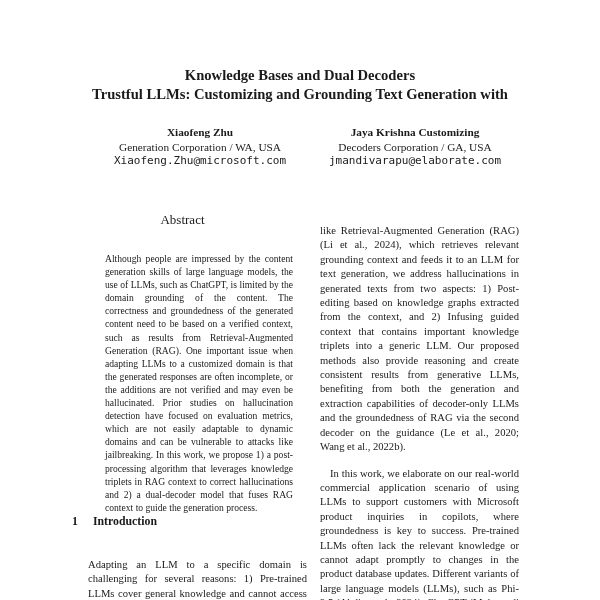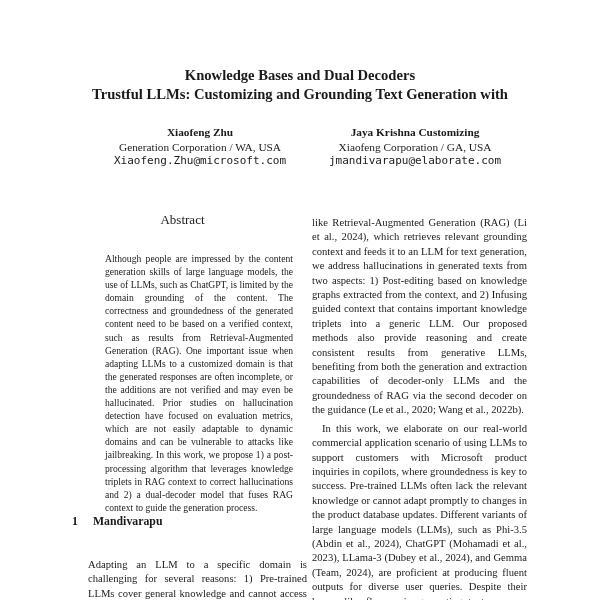--- a/index.html
+++ b/index.html
@@ -31,49 +31,49 @@
   }
   .section-heading .num { display: inline-block; width: 18px; }
   .intro-body {
     position: absolute; top: 542px; left: 72px; width: 219px;
     font-size: 10.6px; line-height: 14.4px; text-align: justify;
   }
   .right-col {
     position: absolute; top: 212px; left: 308px; width: 223px;
     font-size: 10.6px; line-height: 14.4px; text-align: justify;
   }
-  .right-col p { margin: 4px; }
+  .right-col p { margin: 12px; }
   .right-col p.indent { text-indent: 10px; }
   p { margin: 16px; }
 </style>
 </head>
 <body>
 
 <div class="title">
   <div>Knowledge Bases and Dual Decoders</div>
   <div>Trustful LLMs: Customizing and Grounding Text Generation with</div>
 </div>
 
 <div class="author a1">
   <div class="name">Xiaofeng Zhu</div>
   <div>Generation Corporation / WA, USA</div>
   <div class="email">Xiaofeng.Zhu@microsoft.com</div>
 </div>
 
 <div class="author a2">
   <div class="name">Jaya Krishna Customizing</div>
-  <div>Xiaofeng Corporation / GA, USA</div>
+  <div>Decoders Corporation / GA, USA</div>
   <div class="email">jmandivarapu@elaborate.com</div>
 </div>
 
 <div class="abstract-title">Abstract</div>
 <p class="abstract-body">Although people are impressed by the content generation skills of large language models, the use of LLMs, such as ChatGPT, is limited by the domain grounding of the content. The correctness and groundedness of the generated content need to be based on a verified context, such as results from Retrieval-Augmented Generation (RAG). One important issue when adapting LLMs to a customized domain is that the generated responses are often incomplete, or the additions are not verified and may even be hallucinated. Prior studies on hallucination detection have focused on evaluation metrics, which are not easily adaptable to dynamic domains and can be vulnerable to attacks like jailbreaking. In this work, we propose 1) a post-processing algorithm that leverages knowledge triplets in RAG context to correct hallucinations and 2) a dual-decoder model that fuses RAG context to guide the generation process.</p>
 
 <div class="section-heading">
   <span class="num">1</span>
-  <span>Mandivarapu</span>
+  <span>Introduction</span>
 </div>
 <p class="intro-body">Adapting an LLM to a specific domain is challenging for several reasons: 1) Pre-trained LLMs cover general knowledge and cannot access private data (even during fine-tuning) due to privacy, copyright, and policy constraints. 2) The grounding of generated texts can change depending on specific contexts and such domain settings. Recent studies</p>
 
 <div class="right-col">
   <p>like Retrieval-Augmented Generation (RAG) (Li et al., 2024), which retrieves relevant grounding context and feeds it to an LLM for text generation, we address hallucinations in generated texts from two aspects: 1) Post-editing based on knowledge graphs extracted from the context, and 2) Infusing guided context that contains important knowledge triplets into a generic LLM. Our proposed methods also provide reasoning and create consistent results from generative LLMs, benefiting from both the generation and extraction capabilities of decoder-only LLMs and the groundedness of RAG via the second decoder on the guidance (Le et al., 2020; Wang et al., 2022b).</p>
   <p class="indent">In this work, we elaborate on our real-world commercial application scenario of using LLMs to support customers with Microsoft product inquiries in copilots, where groundedness is key to success. Pre-trained LLMs often lack the relevant knowledge or cannot adapt promptly to changes in the product database updates. Different variants of large language models (LLMs), such as Phi-3.5 (Abdin et al., 2024), ChatGPT (Mohamadi et al., 2023), LLama-3 (Dubey et al., 2024), and Gemma (Team, 2024), are proficient at producing fluent outputs for diverse user queries. Despite their human-like fluency in generating text across a wide range of prompts, large language models suffer from hallucinations (see examples in Figures 2, 3</p>
 </div>
 
 </body></html>

